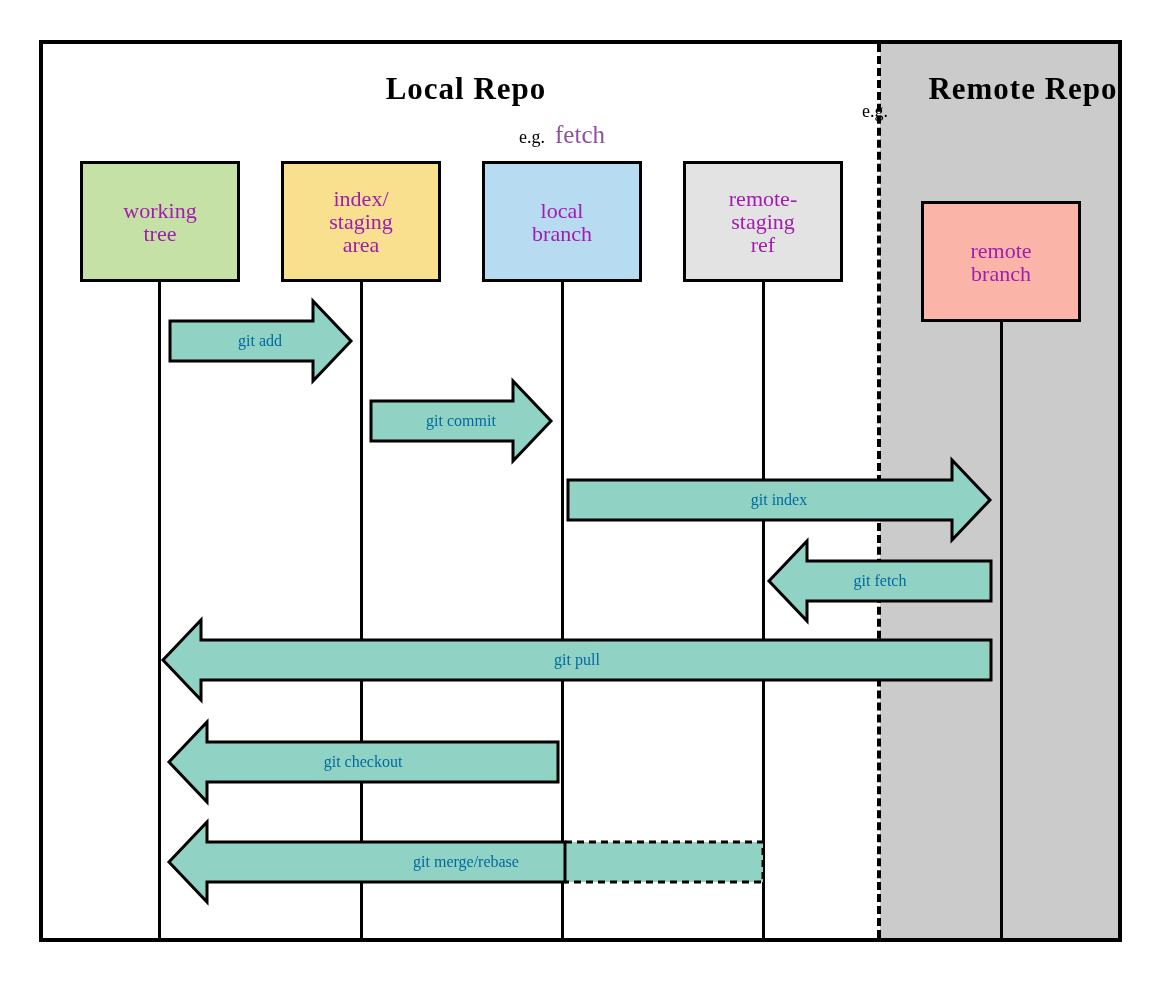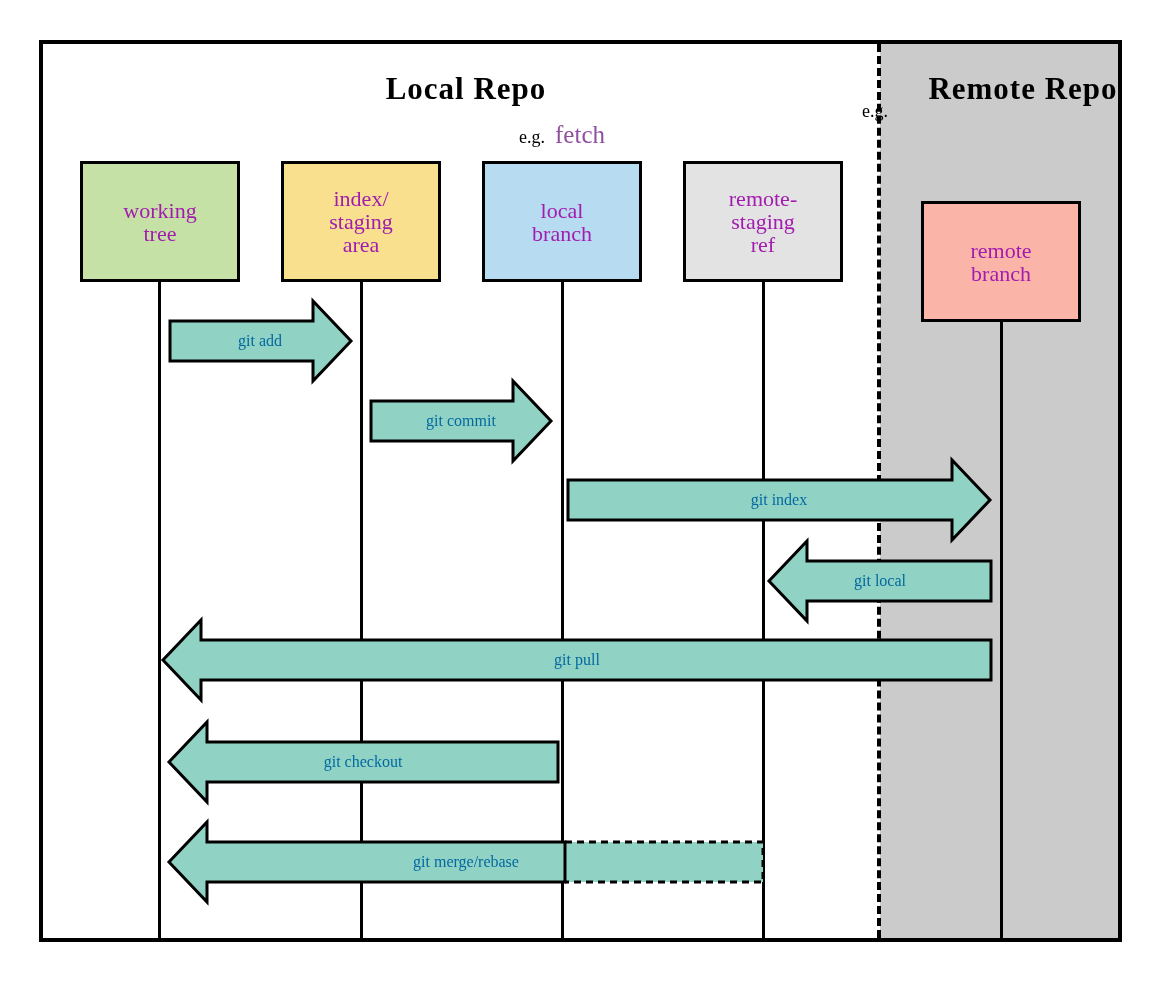--- a/index.html
+++ b/index.html
@@ -129,18 +129,18 @@
     <polygon points="568,480 952,480 952,460 990,500 952,540 952,520 568,520" stroke="#000000" stroke-width="3" fill="#90d2c3"></polygon>
     <polygon points="991,561 807,561 807,541 769,581 807,621 807,601 991,601" stroke="#000000" stroke-width="3" fill="#90d2c3"></polygon>
     <polygon points="991,640 201,640 201,620 163,660 201,700 201,680 991,680" stroke="#000000" stroke-width="3" fill="#90d2c3"></polygon>
     <polygon points="558,742 207,742 207,722 169,762 207,802 207,782 558,782" stroke="#000000" stroke-width="3" fill="#90d2c3"></polygon>
     <polygon points="565,842 207,842 207,822 169,862 207,902 207,882 565,882" stroke="#000000" stroke-width="3" fill="#90d2c3"></polygon>
   </svg>
 
   <div class="abs arrow-label" style="left:260px;top:341px">git add</div>
   <div class="abs arrow-label" style="left:461px;top:421px">git commit</div>
   <div class="abs arrow-label" style="left:779px;top:500px">git index</div>
-  <div class="abs arrow-label" style="left:880px;top:581px">git local</div>
+  <div class="abs arrow-label" style="left:880px;top:581px">git fetch</div>
   <div class="abs arrow-label" style="left:577px;top:660px">git pull</div>
   <div class="abs arrow-label" style="left:363px;top:762px">git checkout</div>
   <div class="abs arrow-label" style="left:466px;top:862px">git merge/rebase</div>
 
 </div>
 
 </body></html>

